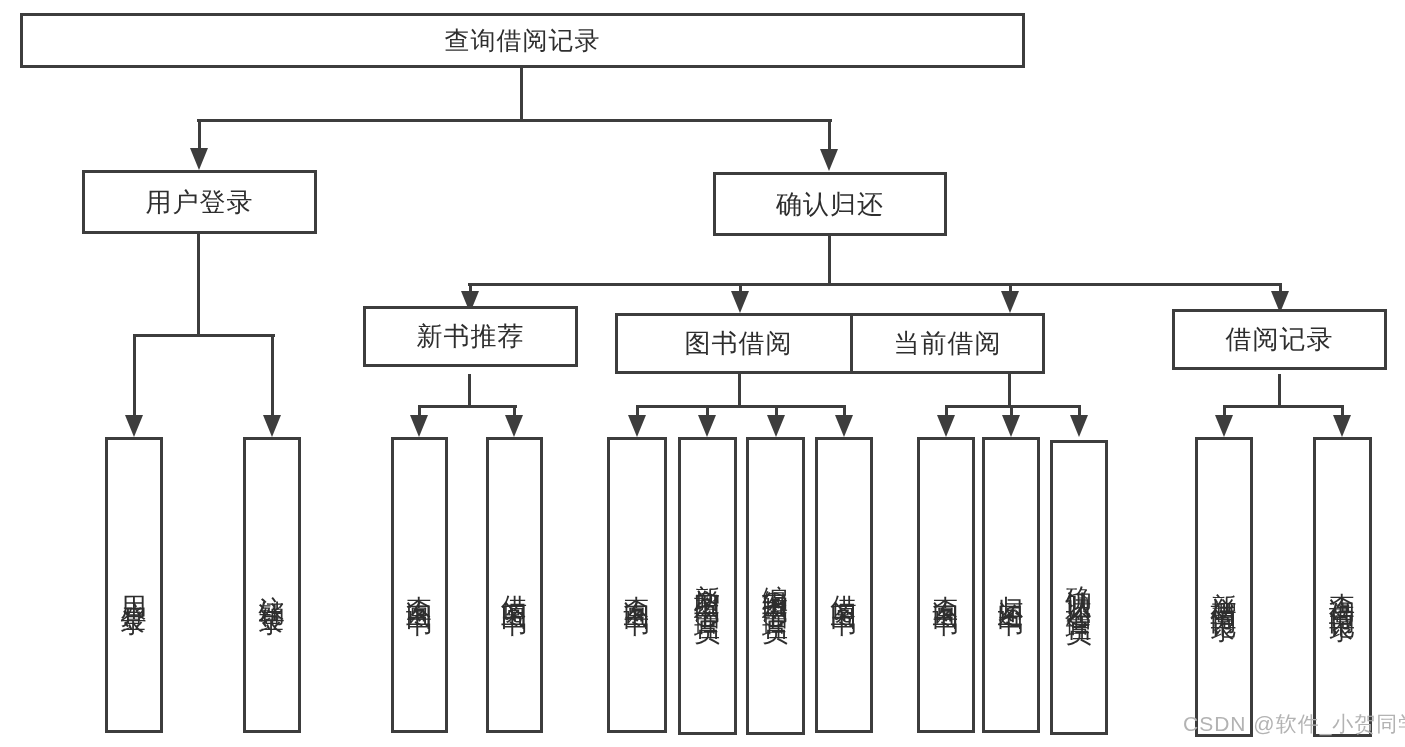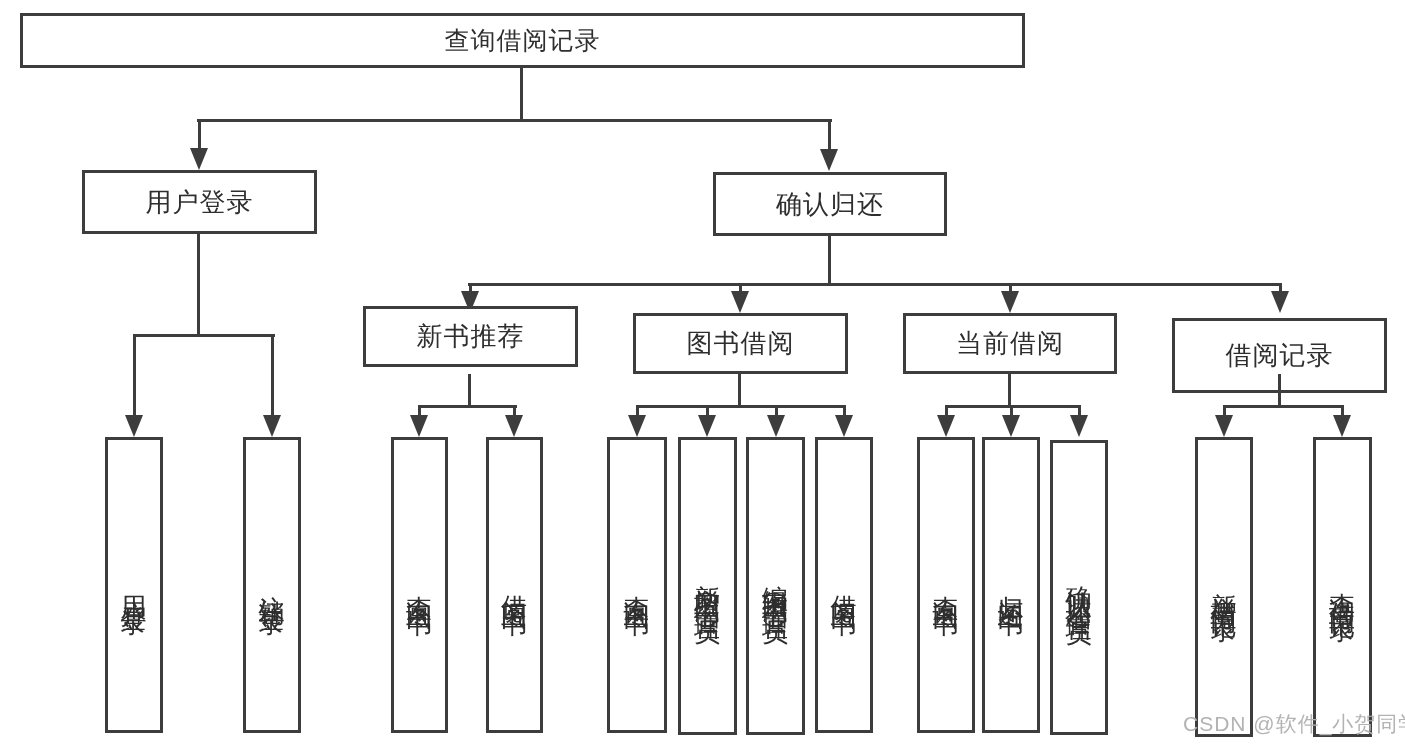--- a/index.html
+++ b/index.html
@@ -71,27 +71,27 @@
   <div class="vline" style="left:828px;top:236px;height:50px"></div>
   <div class="hline" style="left:468px;top:283px;width:814px"></div>
   <div class="drop" style="left:461px;top:283px;height:30px"></div>
   <div class="drop" style="left:731px;top:283px;height:30px"></div>
   <div class="drop" style="left:1001px;top:283px;height:30px"></div>
   <div class="drop" style="left:1271px;top:283px;height:30px"></div>
 
   <div class="box" style="left:363px;top:306px;width:215px;height:61px">
     <span class="hlabel">新书推荐</span>
   </div>
-  <div class="box" style="left:633px;top:313px;width:215px;height:61px">
+  <div class="box" style="left:615px;top:313px;width:247px;height:61px">
     <span class="hlabel">图书借阅</span>
   </div>
-  <div class="box" style="left:903px;top:313px;width:214px;height:61px">
+  <div class="box" style="left:850px;top:313px;width:195px;height:61px">
     <span class="hlabel">当前借阅</span>
   </div>
-  <div class="box" style="left:1172px;top:318px;width:215px;height:75px">
+  <div class="box" style="left:1172px;top:309px;width:215px;height:61px">
     <span class="hlabel">借阅记录</span>
   </div>
 
   <div class="vline" style="left:468px;top:374px;height:34px"></div>
   <div class="hline" style="left:418px;top:405px;width:99px"></div>
   <div class="drop" style="left:410px;top:405px;height:32px"></div>
   <div class="drop" style="left:505px;top:405px;height:32px"></div>
 
   <div class="vline" style="left:738px;top:374px;height:34px"></div>
   <div class="hline" style="left:636px;top:405px;width:210px"></div>

